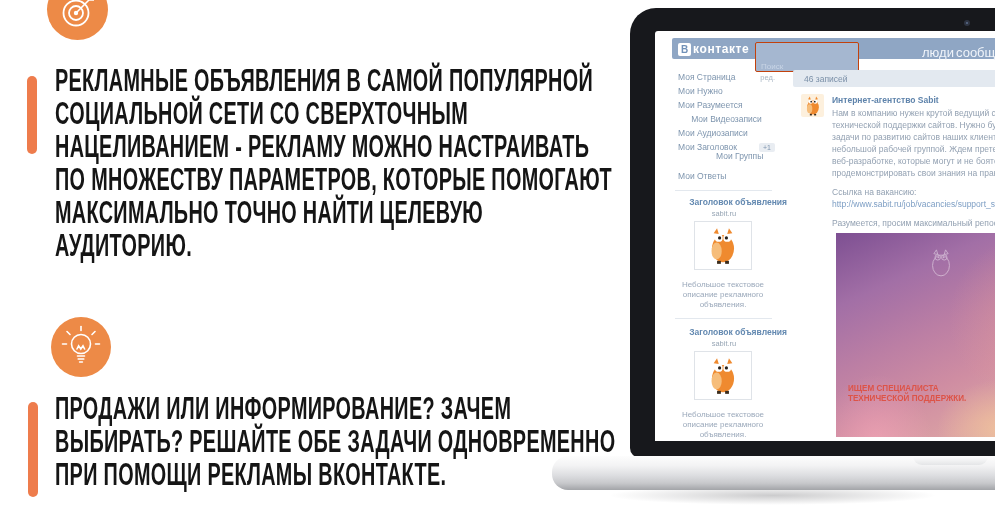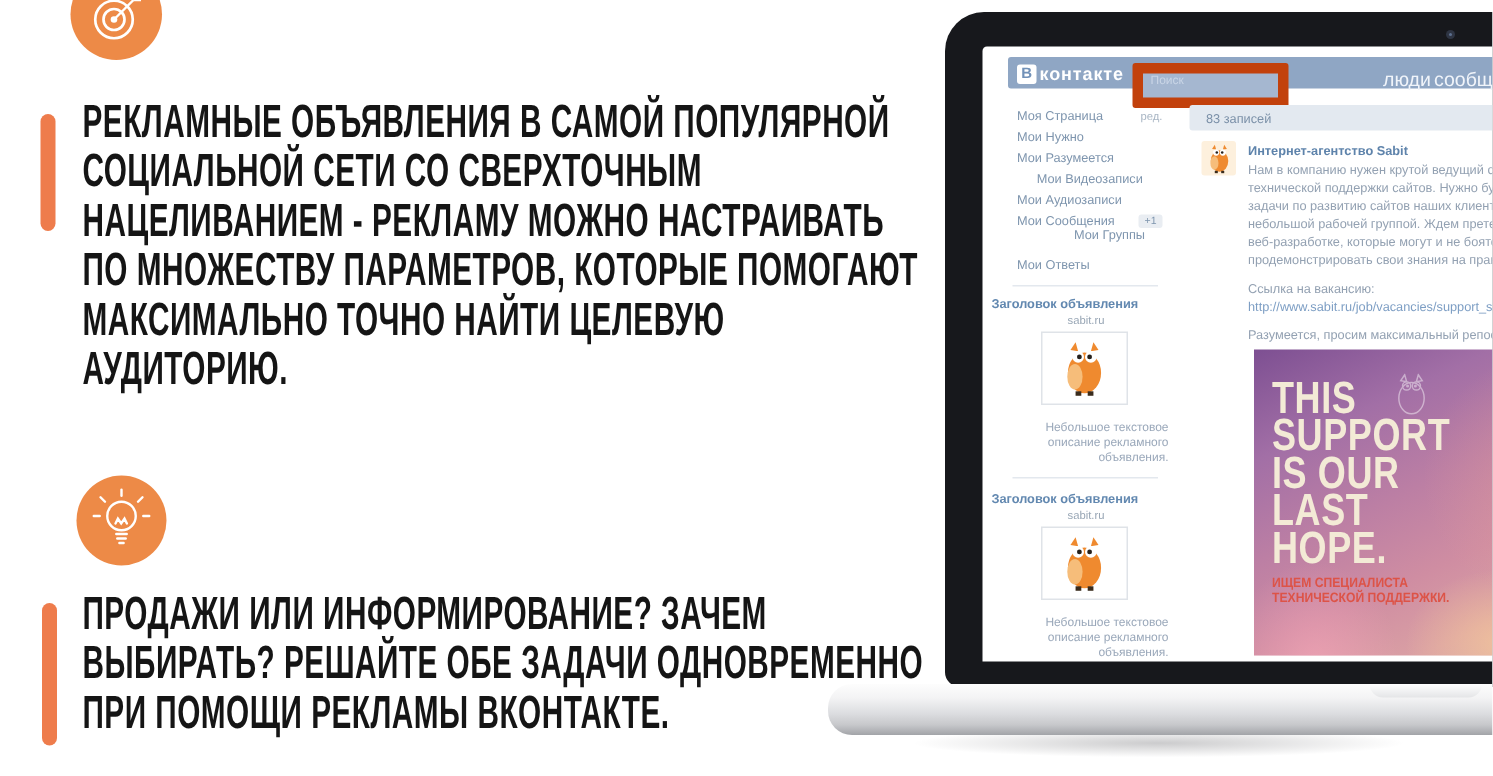--- a/index.html
+++ b/index.html
@@ -26,38 +26,38 @@
 
   
   .screen{position:absolute;left:655px;top:31px;width:345px;height:410px;overflow:hidden;
           background:#ffffff;border-radius:3px 0 0 0;font-family:"Liberation Sans",sans-serif;}
   .vk-header{position:absolute;left:17px;top:7px;width:330px;height:21px;background:#8fa6c4;border-radius:2px;}
   .vk-logo{position:absolute;left:6px;top:4px;display:flex;align-items:center;cursor:pointer;}
   .vk-logo-box{width:13px;height:13px;background:#fff;border-radius:2px;color:#7191b8;font-weight:bold;
                font-size:10px;line-height:13px;text-align:center;}
   .vk-logo-name{color:#fff;font-weight:bold;font-size:12px;letter-spacing:.6px;margin-left:2px;}
   .vk-search{position:absolute;left:83px;top:4px;width:104px;height:30px;background:#a5b7d0;
-             border:7px solid #c2410c;border-radius:2px;box-sizing:border-box;display:flex;align-items:flex-start;}
+             border:1px solid #c2410c;border-radius:2px;box-sizing:border-box;display:flex;align-items:flex-end;}
   .vk-search input{flex:1;border:none;background:transparent;outline:none;font-size:8px;color:#eef3fa;
                    font-family:"Liberation Sans",sans-serif;padding:0 2px;}
   .vk-search input::placeholder{color:#c9d5e6;}
   .vk-nav{position:absolute;top:7px;color:#f0f4fa;font-size:13px;white-space:nowrap;cursor:pointer;}
 
   .menu-item{position:absolute;left:23px;width:97px;display:flex;justify-content:space-between;align-items:center;
              color:#7e95ae;font-size:8.5px;cursor:pointer;white-space:nowrap;}
   .menu-extra{color:#a9b6c4;font-size:7.5px;}
   .menu-badge{background:#e9edf2;color:#7e95ae;font-size:7px;border-radius:2px;padding:1px 4px;}
   .side-divider{position:absolute;left:20px;width:97px;height:1px;background:#e3e8ee;}
 
-  .ad-title{position:absolute;left:6px;width:126px;text-align:left;color:#6288b0;font-size:8.5px;
+  .ad-title{position:absolute;left:6px;width:126px;text-align:right;color:#6288b0;font-size:8.5px;
             font-weight:bold;cursor:pointer;white-space:nowrap;}
   .ad-domain{position:absolute;left:6px;width:126px;text-align:center;color:#98a6b5;font-size:7.5px;}
   .ad-imgbox{position:absolute;left:39px;width:56px;height:47px;background:#fff;border:1px solid #dfe3e8;
              display:flex;align-items:center;justify-content:center;cursor:pointer;}
-  .ad-desc{position:absolute;left:12px;width:112px;text-align:right;color:#9aa8ba;font-size:8px;line-height:10px;}
+  .ad-desc{position:absolute;left:12px;width:112px;text-align:center;color:#9aa8ba;font-size:8px;line-height:10px;}
 
   .feed-bar{position:absolute;left:138px;top:39px;width:212px;height:17px;background:#e3e9f0;border-radius:2px;
             color:#7b90a8;font-size:8.5px;display:flex;align-items:center;padding-left:11px;box-sizing:border-box;}
   .post-avatar{position:absolute;left:146px;top:63px;width:23px;height:23px;background:#fdf0dd;border-radius:2px;
                display:flex;align-items:center;justify-content:center;cursor:pointer;}
   .post-author{position:absolute;left:177px;top:64px;color:#5e83ab;font-size:8.5px;font-weight:bold;
                white-space:nowrap;cursor:pointer;}
   .post-line{position:absolute;left:177px;color:#93a1b2;font-size:8.5px;white-space:nowrap;}
   .post-link{color:#7d9ec4;cursor:pointer;}
 
@@ -164,21 +164,21 @@
     <div class="menu-item" style="top:69px;">
       <span>Мои Разумеется</span>
     </div>
     <div class="menu-item" style="top:83px;justify-content:center;">
       <span>Мои Видеозаписи</span>
     </div>
     <div class="menu-item" style="top:97px;">
       <span>Мои Аудиозаписи</span>
     </div>
     <div class="menu-item" style="top:111px;">
-      <span>Мои Сообщения</span>
+      <span>Мои Заголовок</span>
       <span class="menu-badge">+1</span>
     </div>
     <div class="menu-item" style="top:120px;margin-left:38px;">
       <span>Мои Группы</span>
     </div>
     <div class="menu-item" style="top:140px;align-items:center;">
       <span>Мои Ответы</span>
     </div>
 
     <div class="side-divider" style="top:159px;"></div>
@@ -223,21 +223,21 @@
           <rect x="22.5" y="39.5" width="4.5" height="3.5" fill="#3a2c1d"></rect>
       </svg>
     </div>
     <div class="ad-desc" style="top:379px;">
       <div>Небольшое текстовое</div>
       <div>описание рекламного</div>
       <div>объявления.</div>
     </div>
 
     <div class="feed-bar">
-      <span>83 записей</span>
+      <span>46 записей</span>
     </div>
 
     <div class="post-avatar">
       <svg class="owl" width="18" height="20" viewBox="0 0 40 44">
         <path d="M9,7 L13,1 L15,8 Z" fill="#ef8a2f"></path>
           <path d="M31,7 L27,1 L25,8 Z" fill="#ef8a2f"></path>
         <ellipse cx="20" cy="25" rx="13" ry="16" fill="#ef8a2f"></ellipse>
         <ellipse cx="12.5" cy="28" rx="6" ry="10" fill="#f6bd7a"></ellipse>
         <circle cx="15" cy="12.5" r="4.6" fill="#fff"></circle>
           <circle cx="25" cy="12.5" r="4.6" fill="#fff"></circle>
@@ -265,26 +265,19 @@
         <svg width="26" height="29" viewBox="0 0 40 44">
           <path d="M9,7 L13,1 L15,8 Z" fill="none" stroke="#fff" stroke-width="1.5"></path>
           <path d="M31,7 L27,1 L25,8 Z" fill="none" stroke="#fff" stroke-width="1.5"></path>
           <ellipse cx="20" cy="25" rx="13" ry="16" fill="none" stroke="#fff" stroke-width="1.5"></ellipse>
           <circle cx="15" cy="12.5" r="4.2" fill="none" stroke="#fff" stroke-width="1.5"></circle>
           <circle cx="25" cy="12.5" r="4.2" fill="none" stroke="#fff" stroke-width="1.5"></circle>
           <circle cx="16" cy="12.5" r="1.6" fill="#fff"></circle>
             <circle cx="24" cy="12.5" r="1.6" fill="#fff"></circle>
         </svg>
       </div>
-      <div class="poster-text">
-        <div class="poster-line">THIS</div>
-        <div class="poster-line">SUPPORT</div>
-        <div class="poster-line">IS OUR</div>
-        <div class="poster-line">LAST</div>
-        <div class="poster-line">HOPE.</div>
-      </div>
       <div class="poster-tag" style="top:150px;">ИЩЕМ СПЕЦИАЛИСТА</div>
       <div class="poster-tag" style="top:160px;">ТЕХНИЧЕСКОЙ ПОДДЕРЖКИ.</div>
     </div>
 
   </div>
 
 </div>
 
 </body></html>

